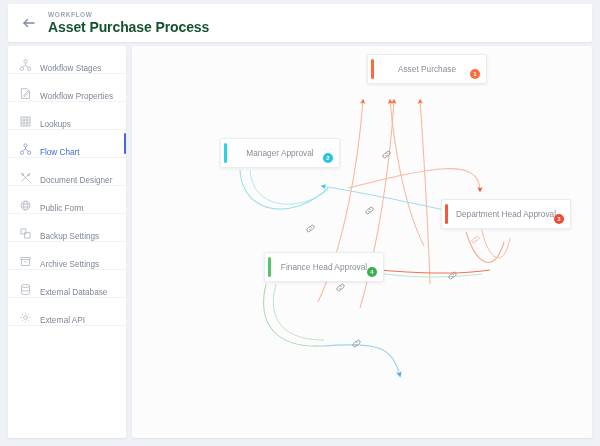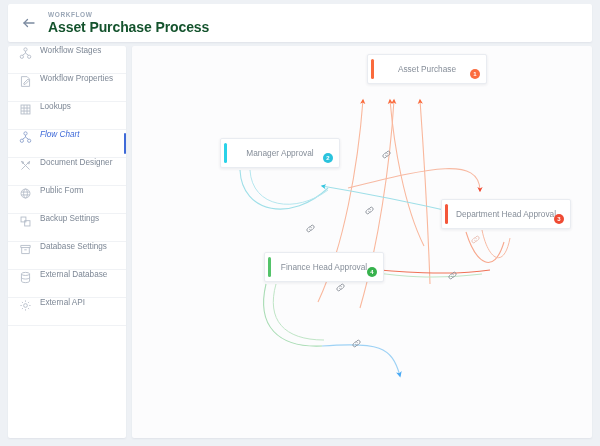--- a/index.html
+++ b/index.html
@@ -73,21 +73,21 @@
     height: 392px;
     background: #ffffff;
     border-radius: 2px;
     box-shadow: 0 1px 2px rgba(40,55,80,0.07);
     overflow: hidden;
   }
   .side-item {
     position: relative;
     height: 28px;
     display: flex;
-    align-items: flex-start;
+    align-items: flex-end;
     padding-left: 10px;
     border-bottom: 1px solid #f0f2f5;
     box-sizing: border-box;
     cursor: pointer;
   }
   .side-item .ico {
     width: 15px;
     height: 15px;
     margin-right: 7px;
     flex: none;
@@ -97,21 +97,20 @@
     color: #b4bcc8;
   }
   .side-item .ico svg { display: block; }
   .side-label {
     font-size: 8.2px;
     color: #7d8795;
     white-space: nowrap;
   }
   .side-item.active .side-label {
     color: #3f6ad8;
-    font-style: italic;
   }
   .side-item.active .ico { color: #8fa3cd; }
   .active-bar {
     position: absolute;
     right: 0;
     top: 3px;
     bottom: 3px;
     width: 2.5px;
     background: #3f6ad8;
     border-radius: 2px;
@@ -282,21 +281,21 @@
     </div>
 
     <div class="side-item">
       <span class="ico">
         <svg width="13" height="13" viewBox="0 0 16 16" fill="none" stroke="currentColor" stroke-width="1.1" stroke-linejoin="round">
           <rect x="2.2" y="3" width="11.6" height="2.6"></rect>
             <path d="M3.3 5.6v7.4h9.4V5.6"></path>
             <path d="M6.5 8.4h3"></path>
         </svg>
       </span>
-      <span class="side-label">Database Settings</span>
+      <span class="side-label">Archive Settings</span>
     </div>
 
     <div class="side-item">
       <span class="ico">
         <svg width="13" height="13" viewBox="0 0 16 16" fill="none" stroke="currentColor" stroke-width="1.1">
           <ellipse cx="8" cy="3.6" rx="5" ry="1.9"></ellipse>
           <path d="M3 3.6v8.8c0 1.05 2.24 1.9 5 1.9s5-.85 5-1.9V3.6"></path>
           <path d="M3 8c0 1.05 2.24 1.9 5 1.9s5-.85 5-1.9"></path>
         </svg>
       </span>

